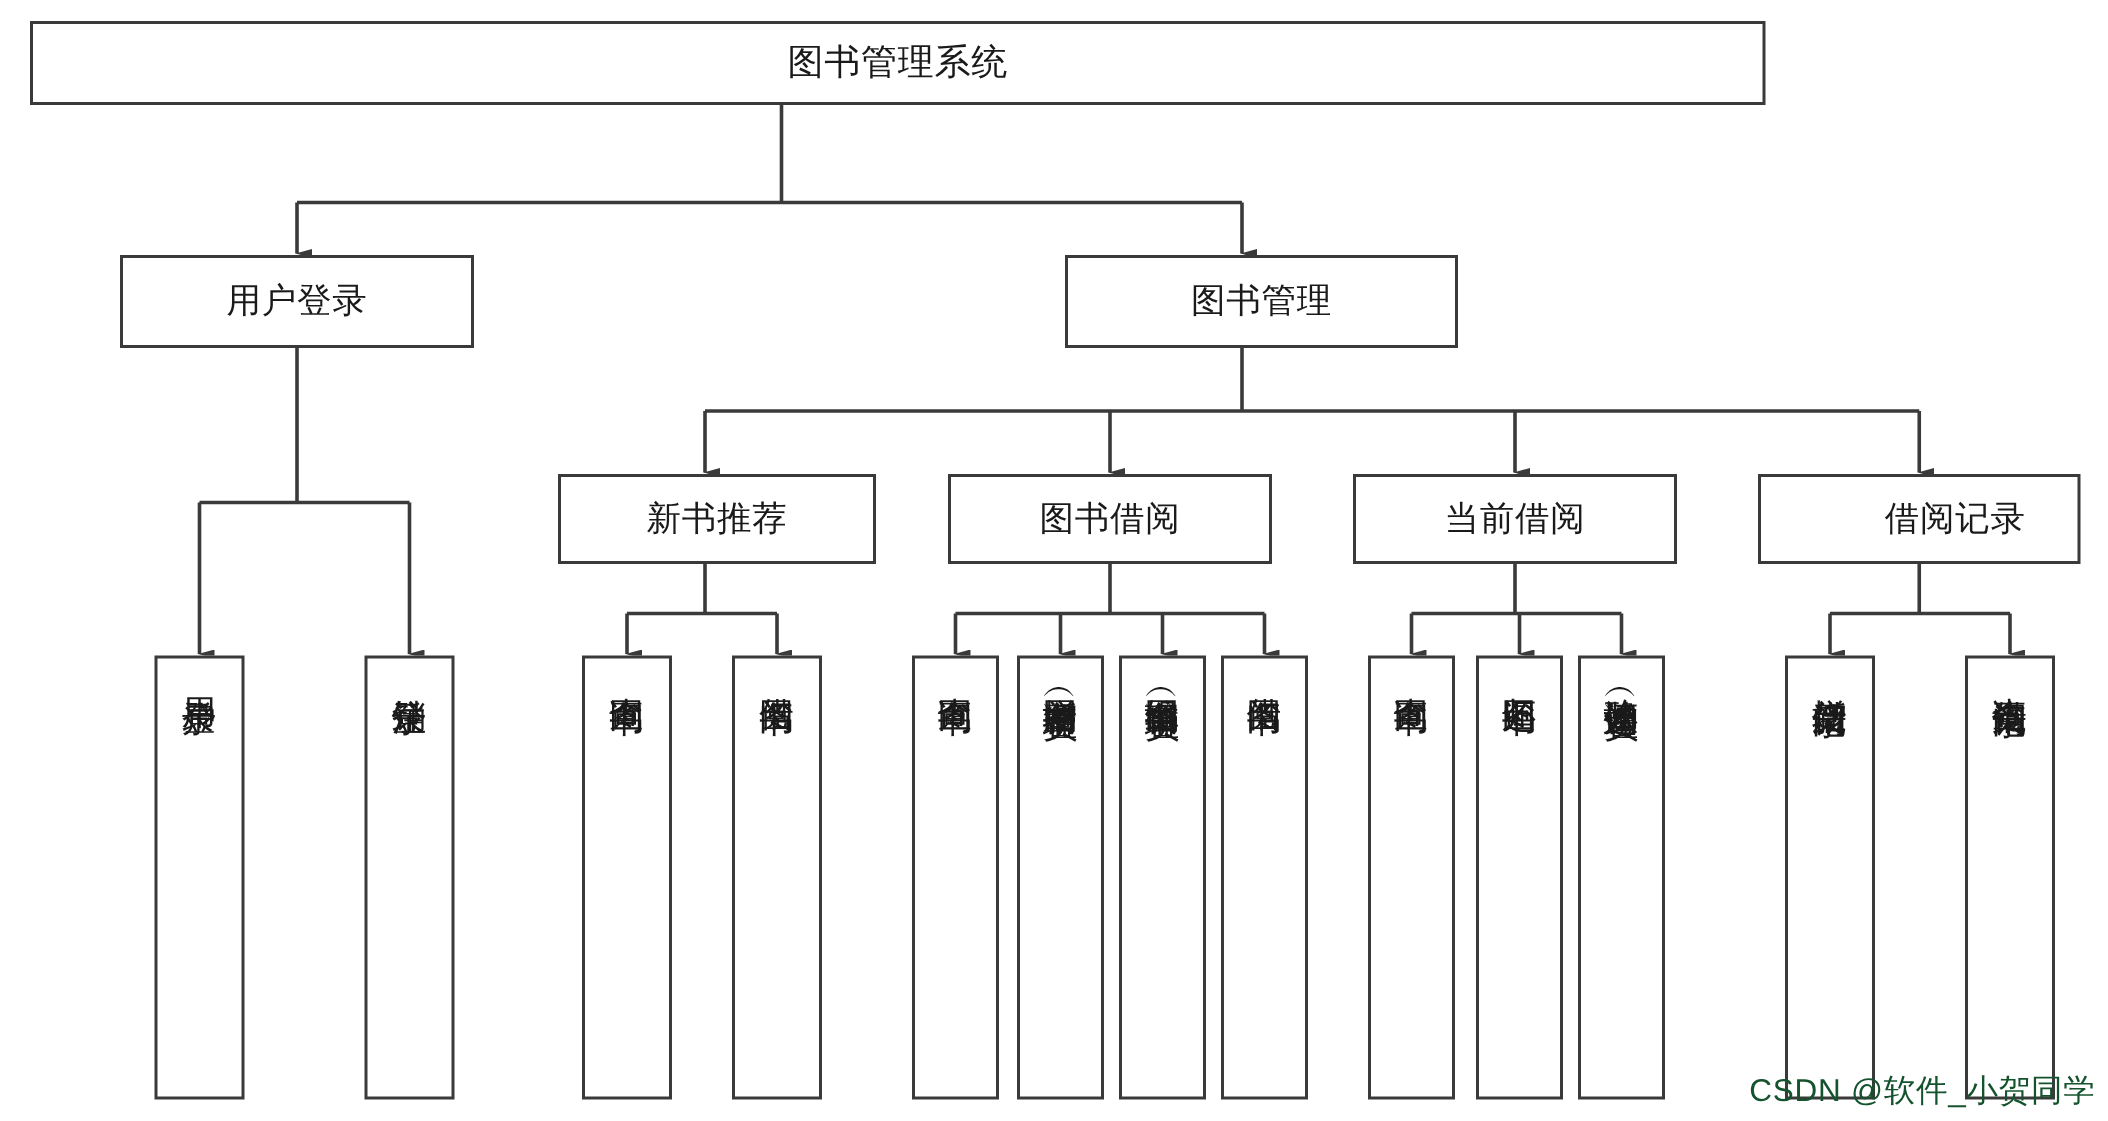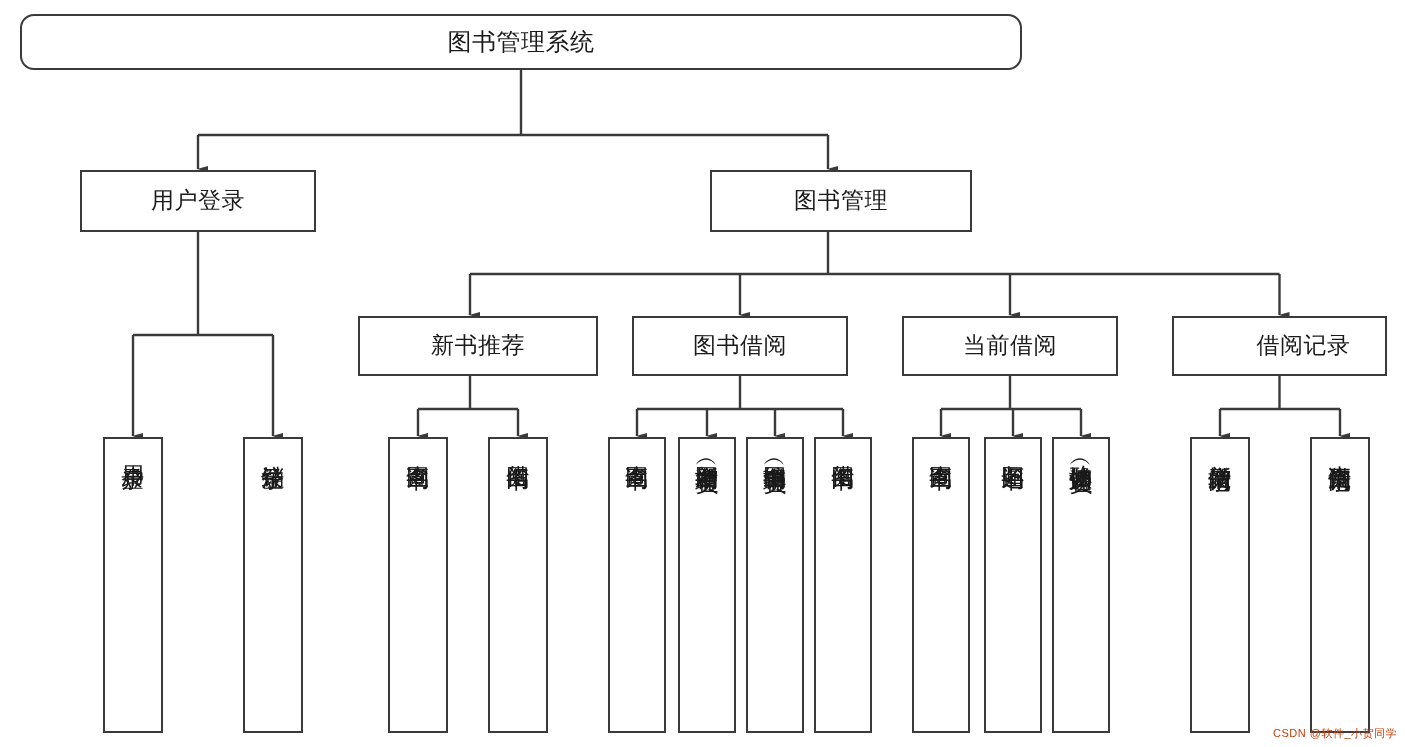--- a/index.html
+++ b/index.html
@@ -39,22 +39,22 @@
     text-orientation:upright;
     font-size:23px;
     line-height:1.06;
     letter-spacing:1px;
     white-space:nowrap;
   }
   .node.root .label{font-size:24px;}
   #watermark{
     position:absolute;
     right:8px;bottom:6px;
-    font-size:11px;
-    color:#c2410c;
+    font-size:21px;
+    color:#14532d;
     letter-spacing:0.5px;
     white-space:nowrap;
     pointer-events:none;
     margin-left:42px;
   }
 </style>
 </head>
 <body>
 
 <div id="stage">
@@ -95,30 +95,30 @@
         <path d="M1013,409 L1013,436" marker-end="url(#arrow)"></path>
         <path d="M1081,409 L1081,436" marker-end="url(#arrow)"></path>
         <path d="M1279.5,376 L1279.5,409"></path>
         <path d="M1220,409 L1340,409"></path>
         <path d="M1220,409 L1220,436" marker-end="url(#arrow)"></path>
         <path d="M1340,409 L1340,436" marker-end="url(#arrow)"></path>
       </g>
   </svg>
 
   <div id="nodes">
-      <div class="node horiz root" style="left: 20px; top: 14px; width: 1002px; height: 56px; border-radius: 14px;">
+      <div class="node horiz root" style="left: 20px; top: 14px; width: 1157px; height: 56px;">
         <span class="label">图书管理系统</span>
       </div>
       <div class="node horiz" style="left: 80px; top: 170px; width: 236px; height: 62px;">
         <span class="label">用户登录</span>
       </div>
       <div class="node horiz" style="left: 710px; top: 170px; width: 262px; height: 62px;">
         <span class="label">图书管理</span>
       </div>
-      <div class="node horiz" style="left: 358px; top: 316px; width: 240px; height: 60px;">
+      <div class="node horiz" style="left: 372px; top: 316px; width: 212px; height: 60px;">
         <span class="label">新书推荐</span>
       </div>
       <div class="node horiz" style="left: 632px; top: 316px; width: 216px; height: 60px;">
         <span class="label">图书借阅</span>
       </div>
       <div class="node horiz" style="left: 902px; top: 316px; width: 216px; height: 60px;">
         <span class="label">当前借阅</span>
       </div>
       <div class="node horiz" style="left: 1172px; top: 316px; width: 215px; height: 60px; padding-left: 48px;">
         <span class="label">借阅记录</span>

